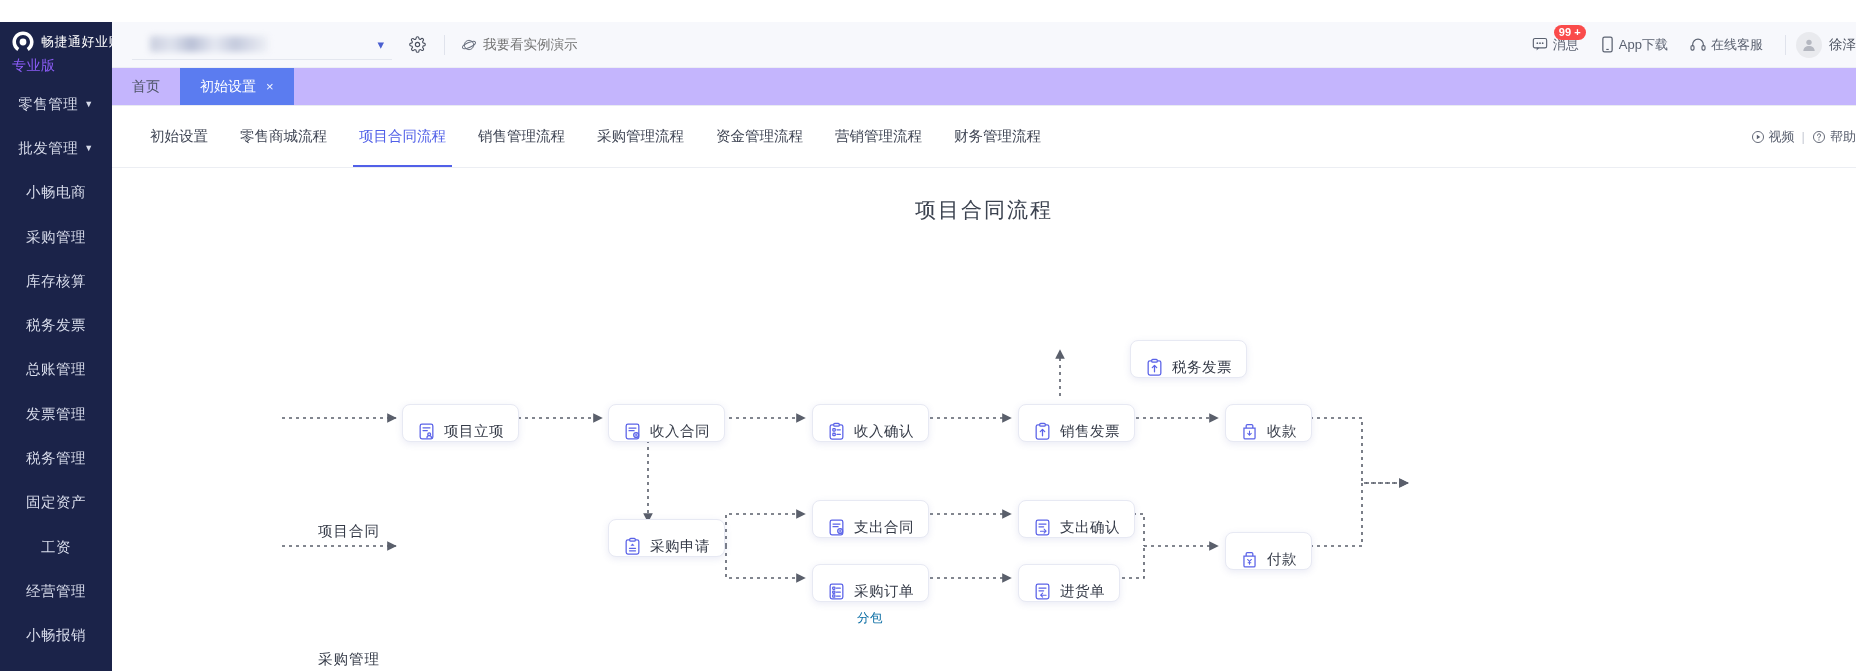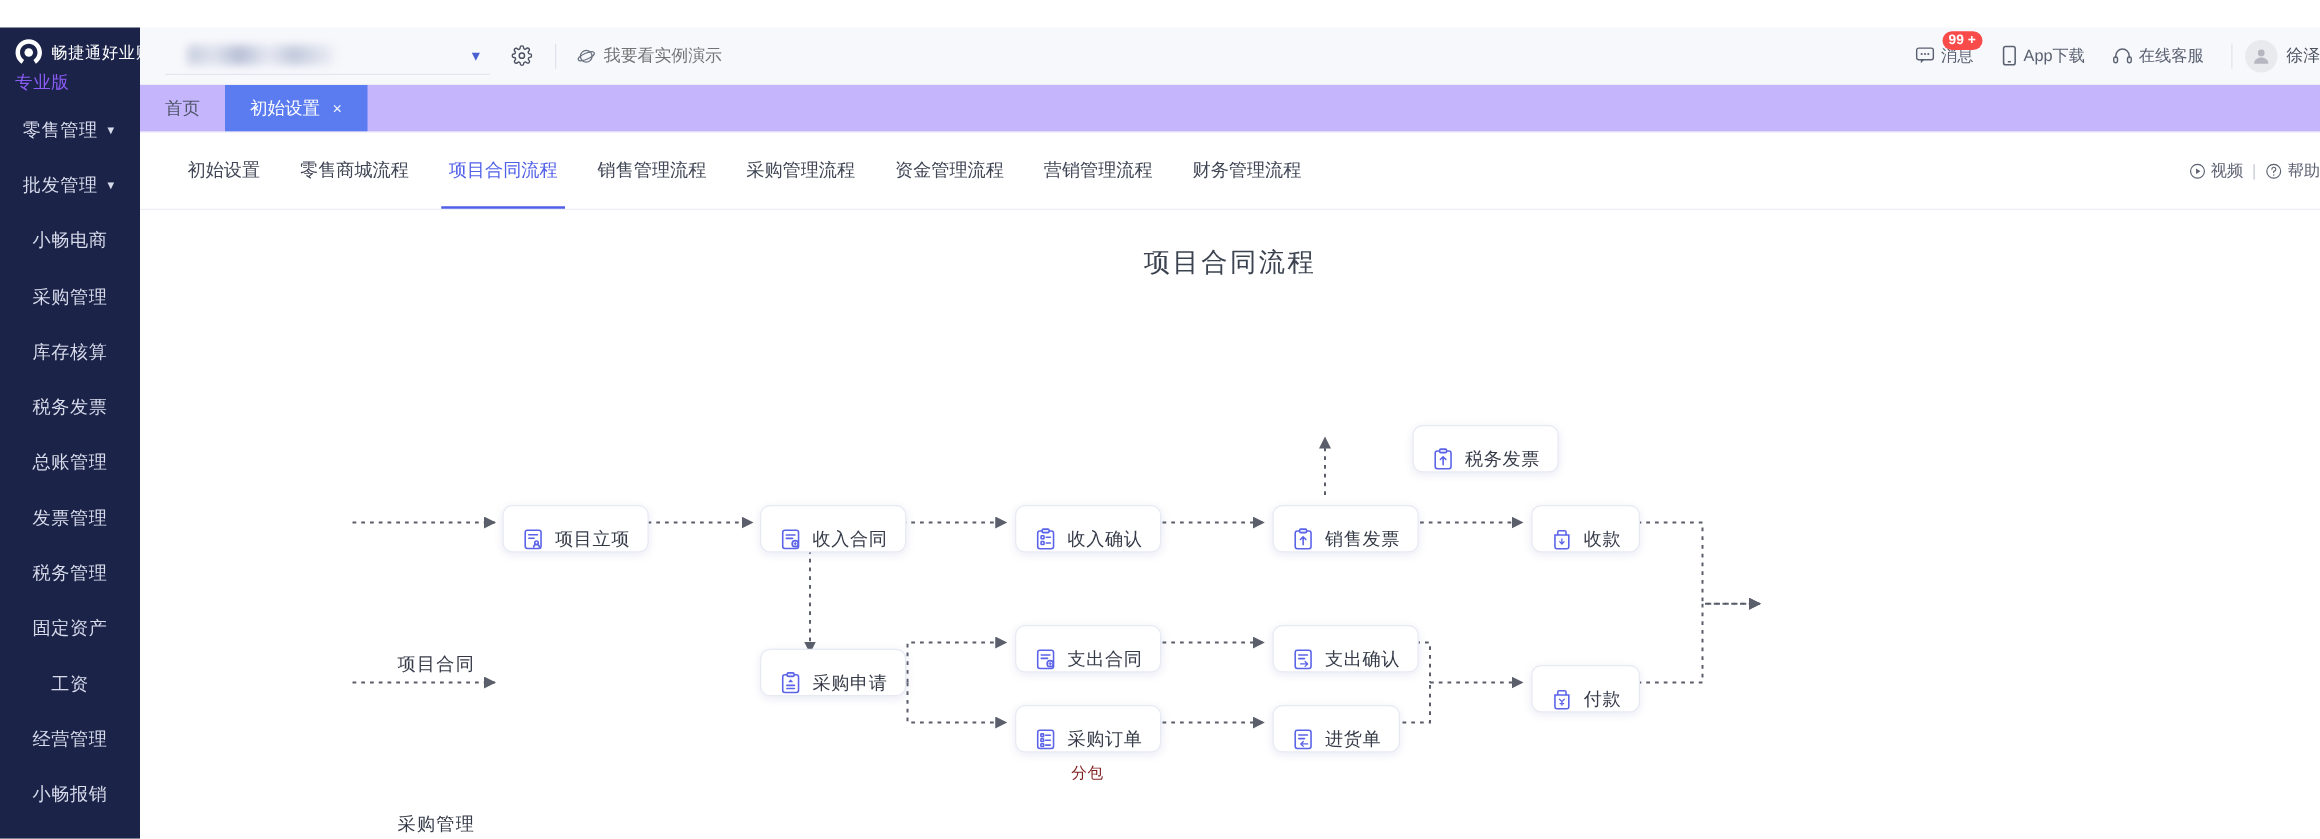--- a/index.html
+++ b/index.html
@@ -131,21 +131,21 @@
     background:#fff; border:1px solid #e7e9f3; border-radius:8px;
     box-shadow: 0 2px 7px rgba(90,104,180,.13);
     padding: 0 14px 0 14px; height:38px; white-space:nowrap; cursor:pointer;
   }
   .node .nlabel { font-size:14.5px; color:#343a47; letter-spacing:.5px; }
   .node .nicon { width:19px; height:19px; flex:0 0 19px; display:block; }
   .rowlabel {
     position:absolute; font-size:14.5px; color:#343a47; letter-spacing:1px;
   }
   .edgelabel {
-    position:absolute; font-size:12.5px; color:#7f1d1d; letter-spacing:.5px;
+    position:absolute; font-size:12.5px; color:#0369a1; letter-spacing:.5px;
   }
 </style>
 </head>
 <body>
 
 <div id="app">
 
   <div class="sidebar">
     <div class="brand">
       <div class="brand-row">

